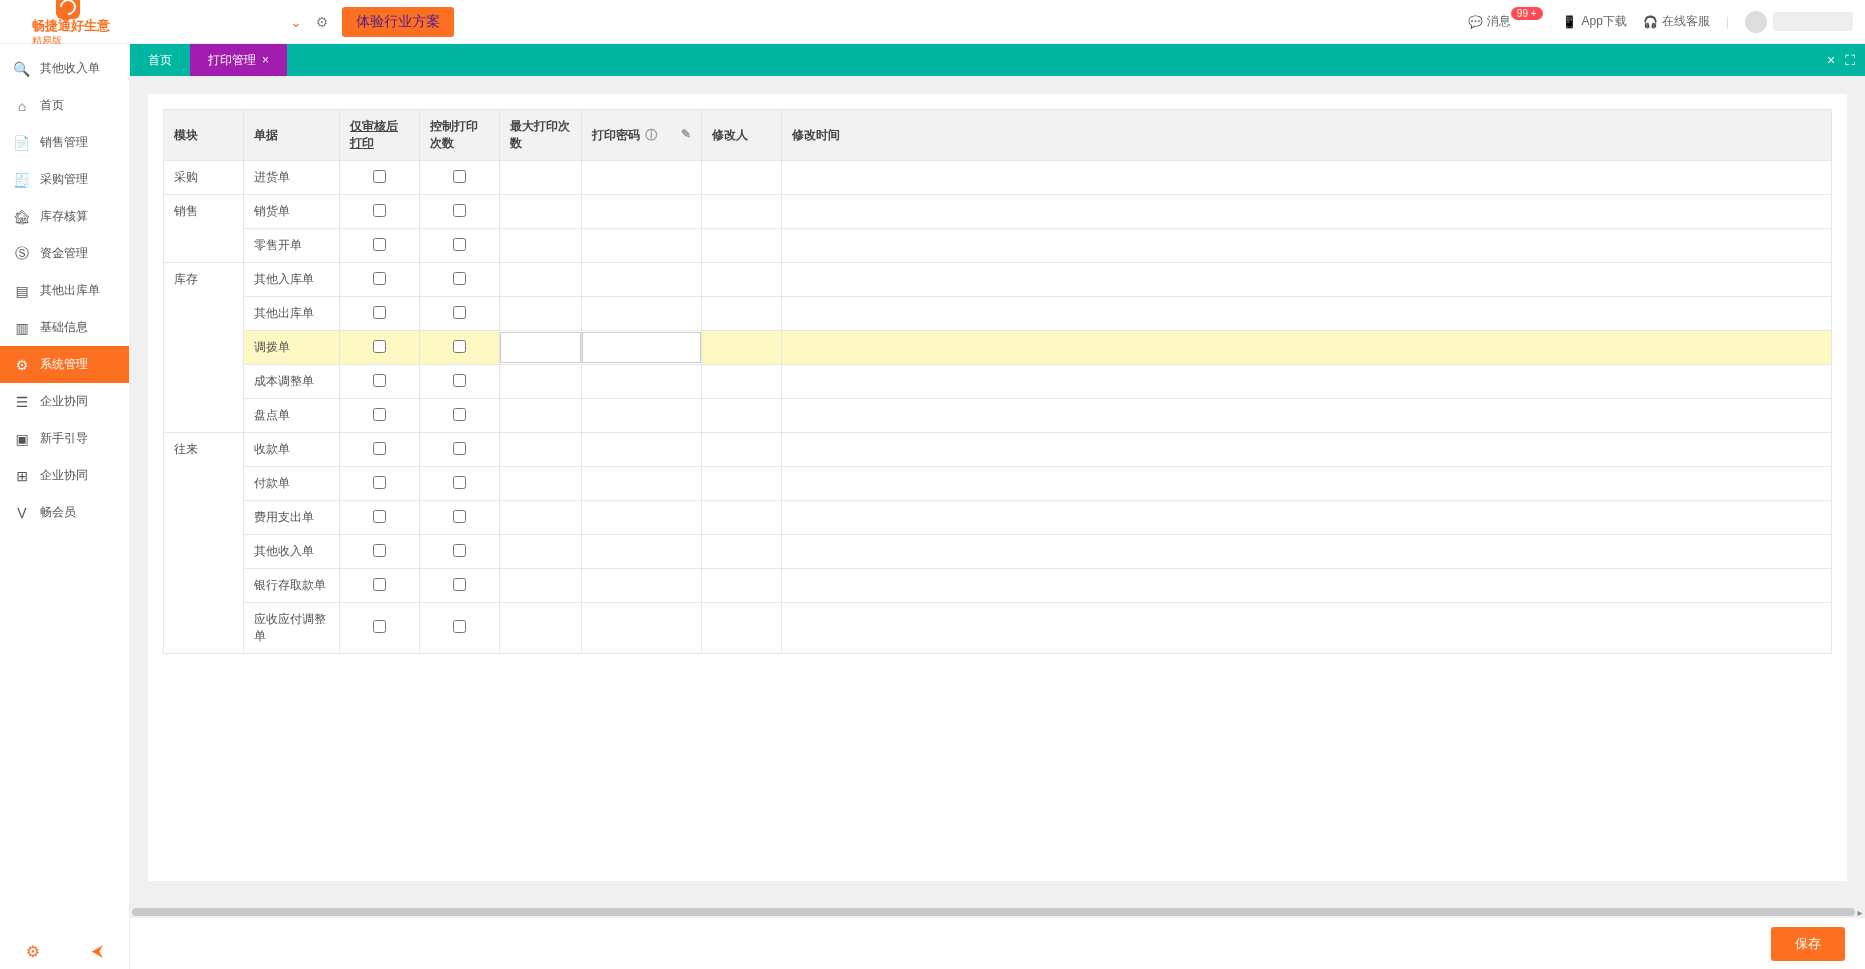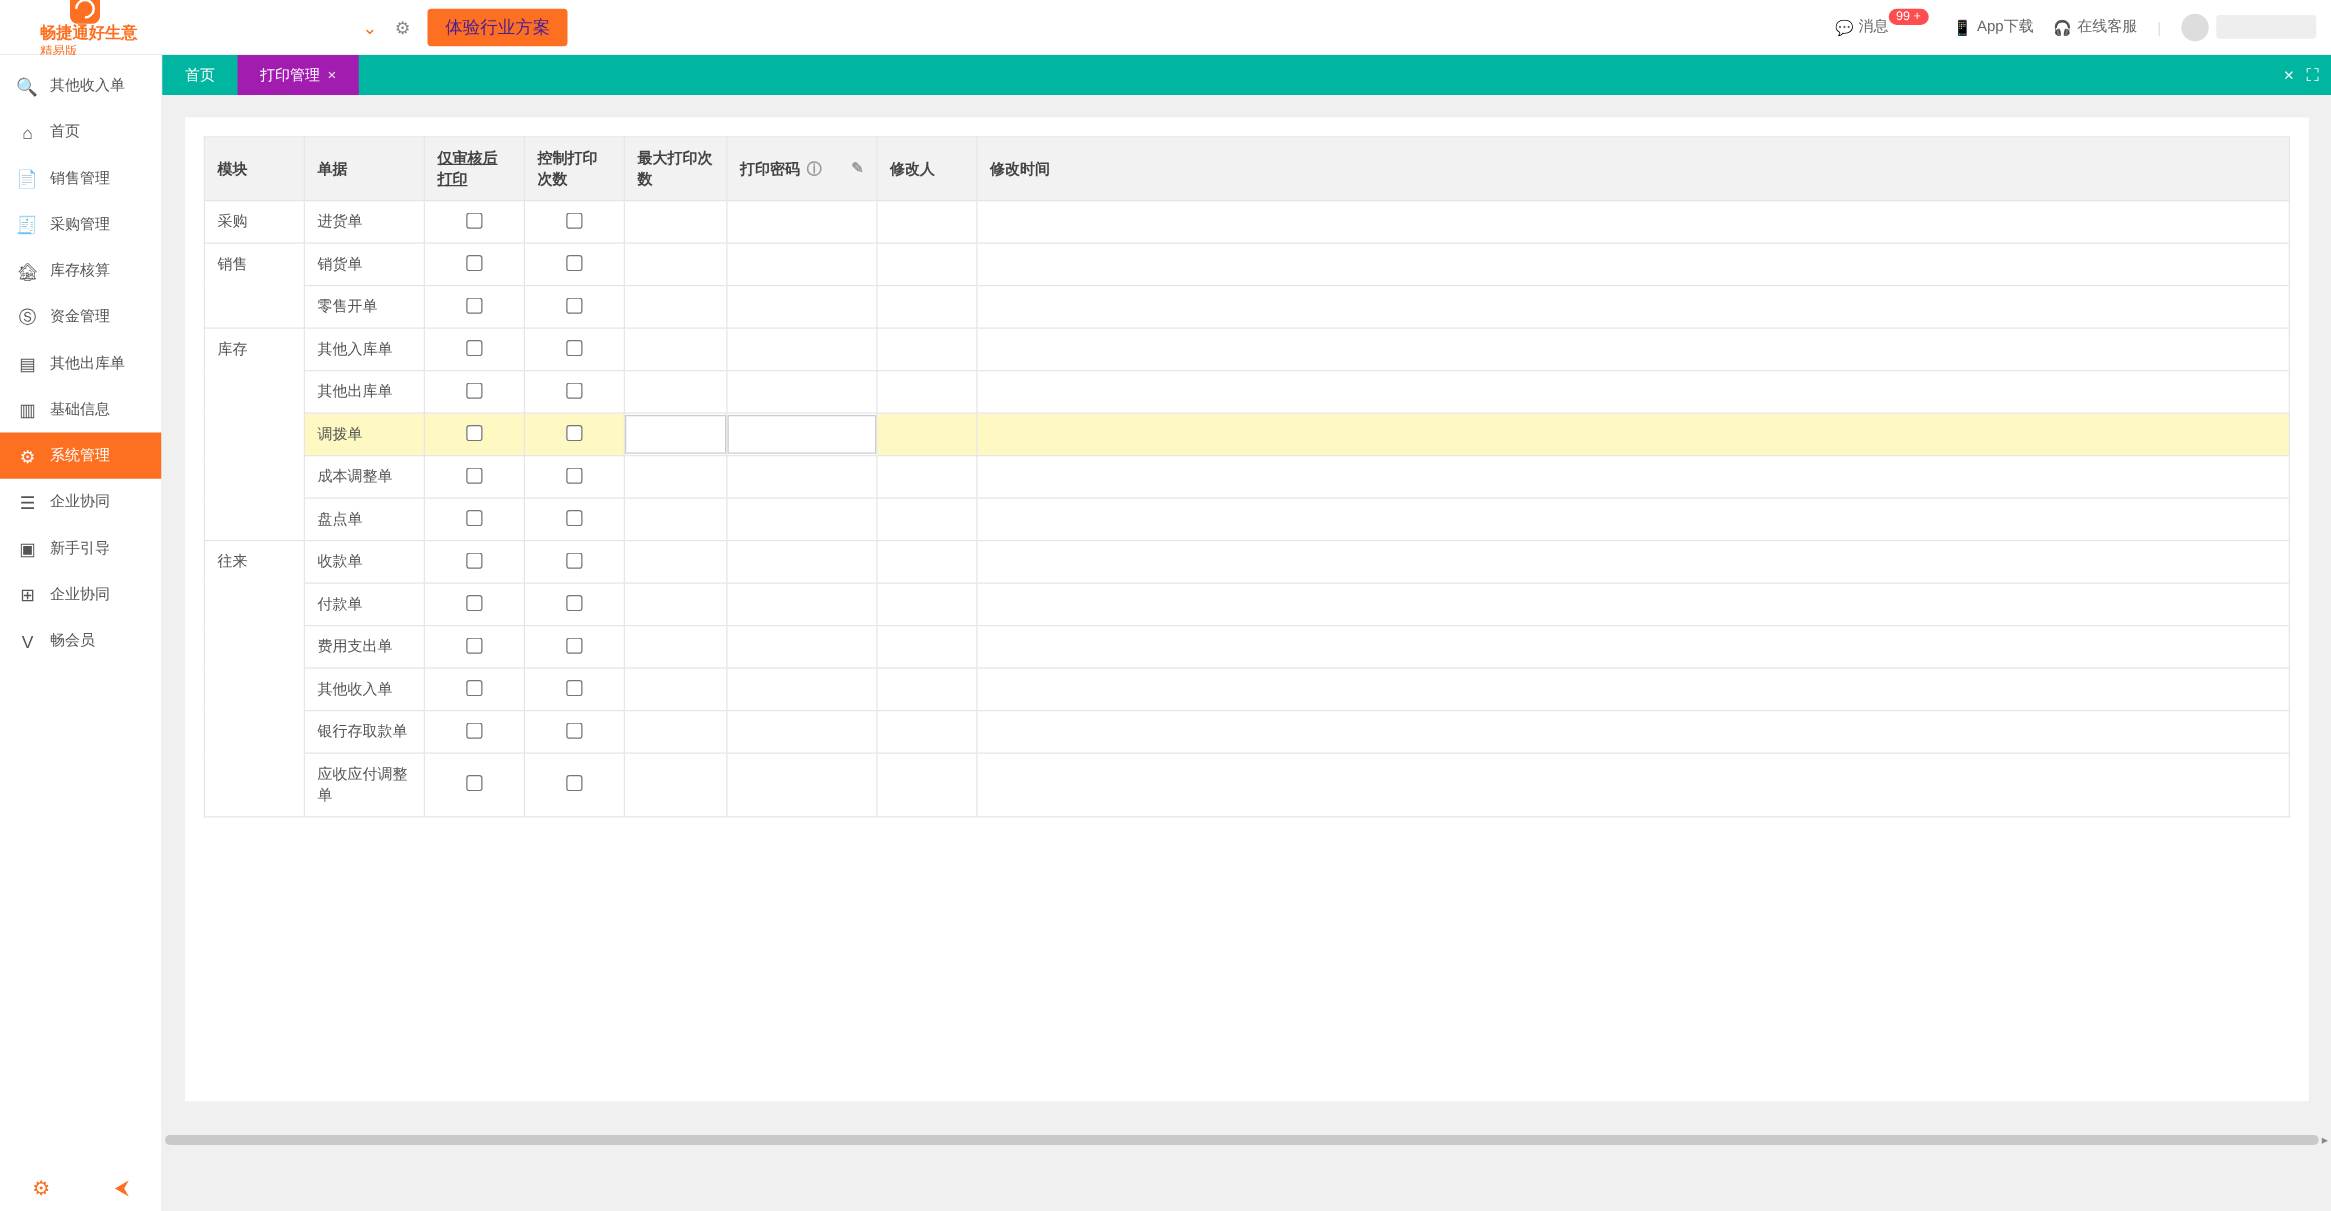--- a/index.html
+++ b/index.html
@@ -336,13 +336,16 @@
           </tr>
         </tbody>
     </table>
   </div>
 
   <div class="scrollbar-fake">
     <div class="thumb"></div>
     <div class="arrow-r">▸</div>
   </div>
 
+  <div class="footer">
+    <button class="btn-save">保存</button>
+  </div>
 </div>
 
 </body></html>

